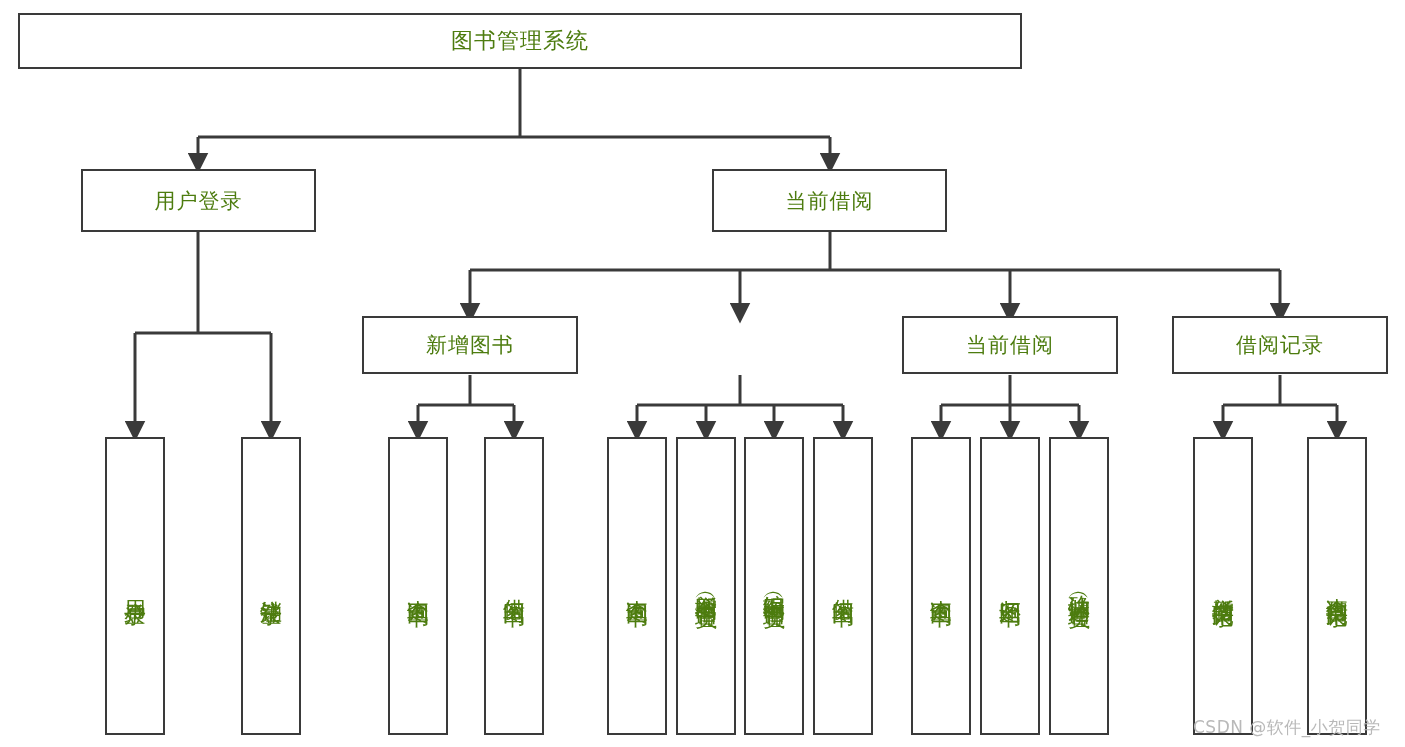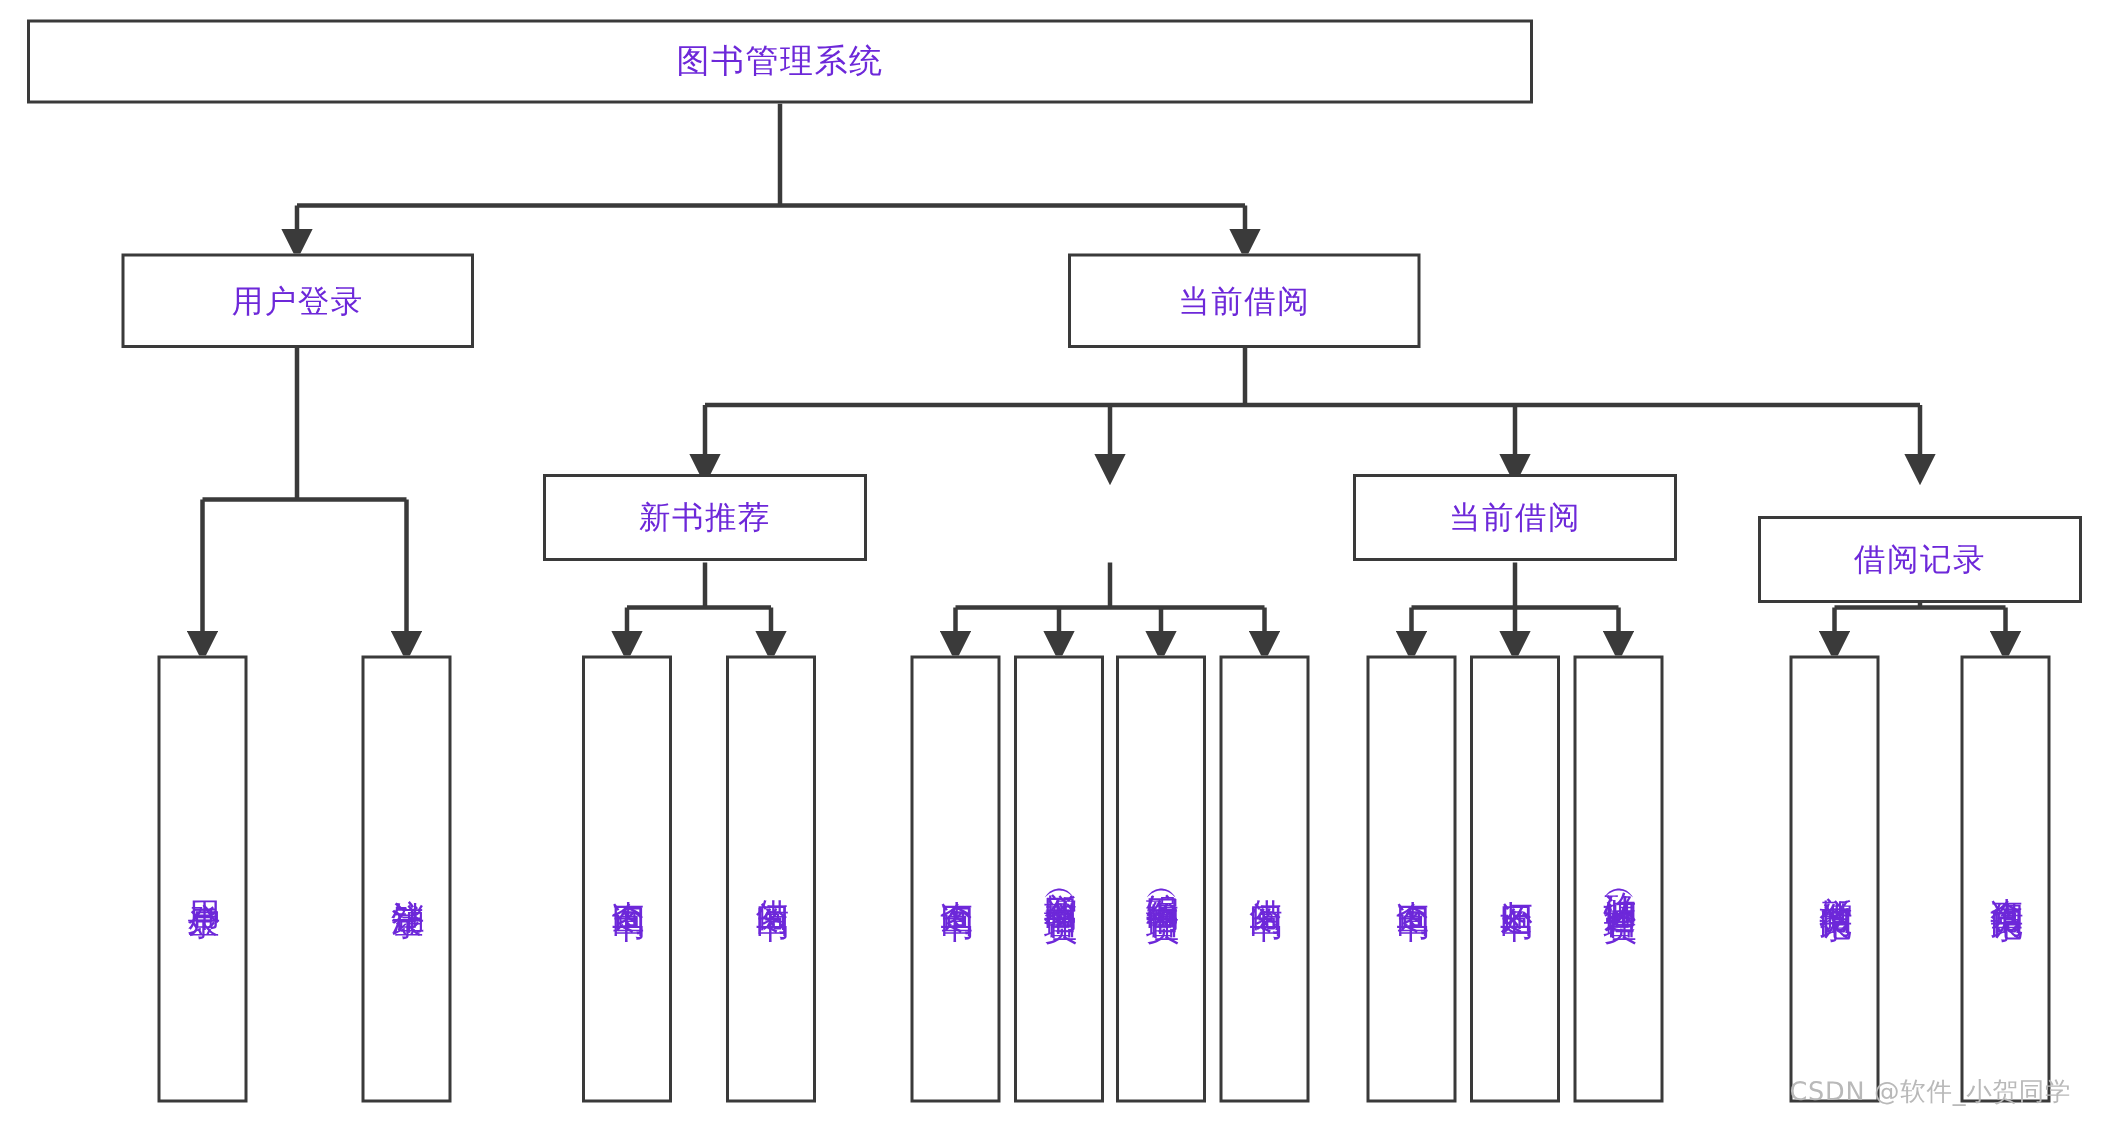--- a/index.html
+++ b/index.html
@@ -27,21 +27,21 @@
     pointer-events: none;
   }
   .node {
     position: absolute;
     box-sizing: border-box;
     background: #ffffff;
     border: 2px solid #3a3a3a;
     display: flex;
     align-items: center;
     justify-content: center;
-    color: #6d28d9;
+    color: #4d7c0f;
   }
   .node-h {
     font-size: 21px;
     letter-spacing: 1px;
     white-space: nowrap;
   }
   .node-root {
     font-size: 22px;
   }
   .node-v {
@@ -126,26 +126,26 @@
   </div>
 
   <div class="node node-h" style="left:81px; top:169px; width:235px; height:63px;">
     <span>用户登录</span>
   </div>
   <div class="node node-h" style="left:712px; top:169px; width:235px; height:63px;">
     <span>当前借阅</span>
   </div>
 
   <div class="node node-h" style="left:362px; top:316px; width:216px; height:58px;">
-    <span>新书推荐</span>
+    <span>新增图书</span>
   </div>
   <div class="node node-h" style="left:902px; top:316px; width:216px; height:58px;">
     <span>当前借阅</span>
   </div>
-  <div class="node node-h" style="left:1172px; top:316px; width:216px; height:58px;margin-top:28px;">
+  <div class="node node-h" style="left:1172px; top:316px; width:216px; height:58px;">
     <span>借阅记录</span>
   </div>
 
   <div class="node node-v" style="left:105px; top:437px; width:60px; height:298px;">
     <span class="vlabel">用户登录</span>
   </div>
   <div class="node node-v" style="left:241px; top:437px; width:60px; height:298px;">
     <span class="vlabel">注销登录</span>
   </div>
 

